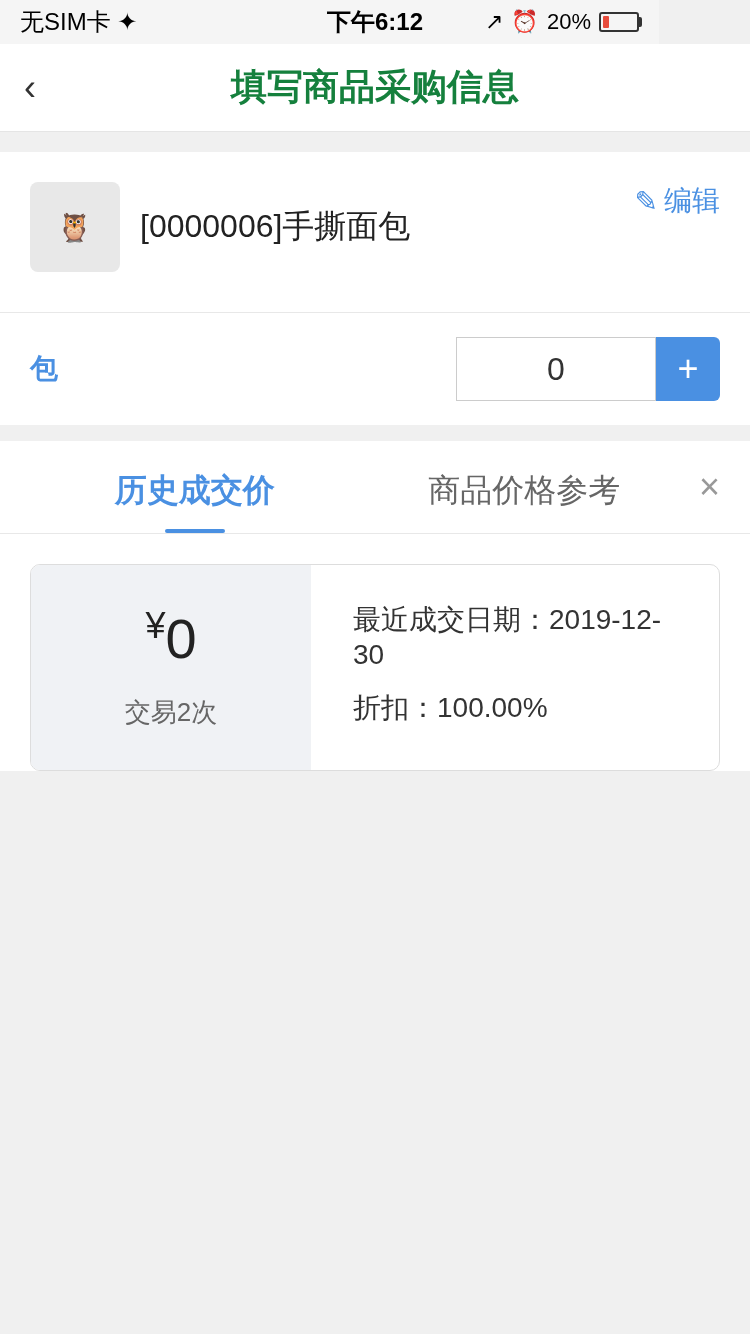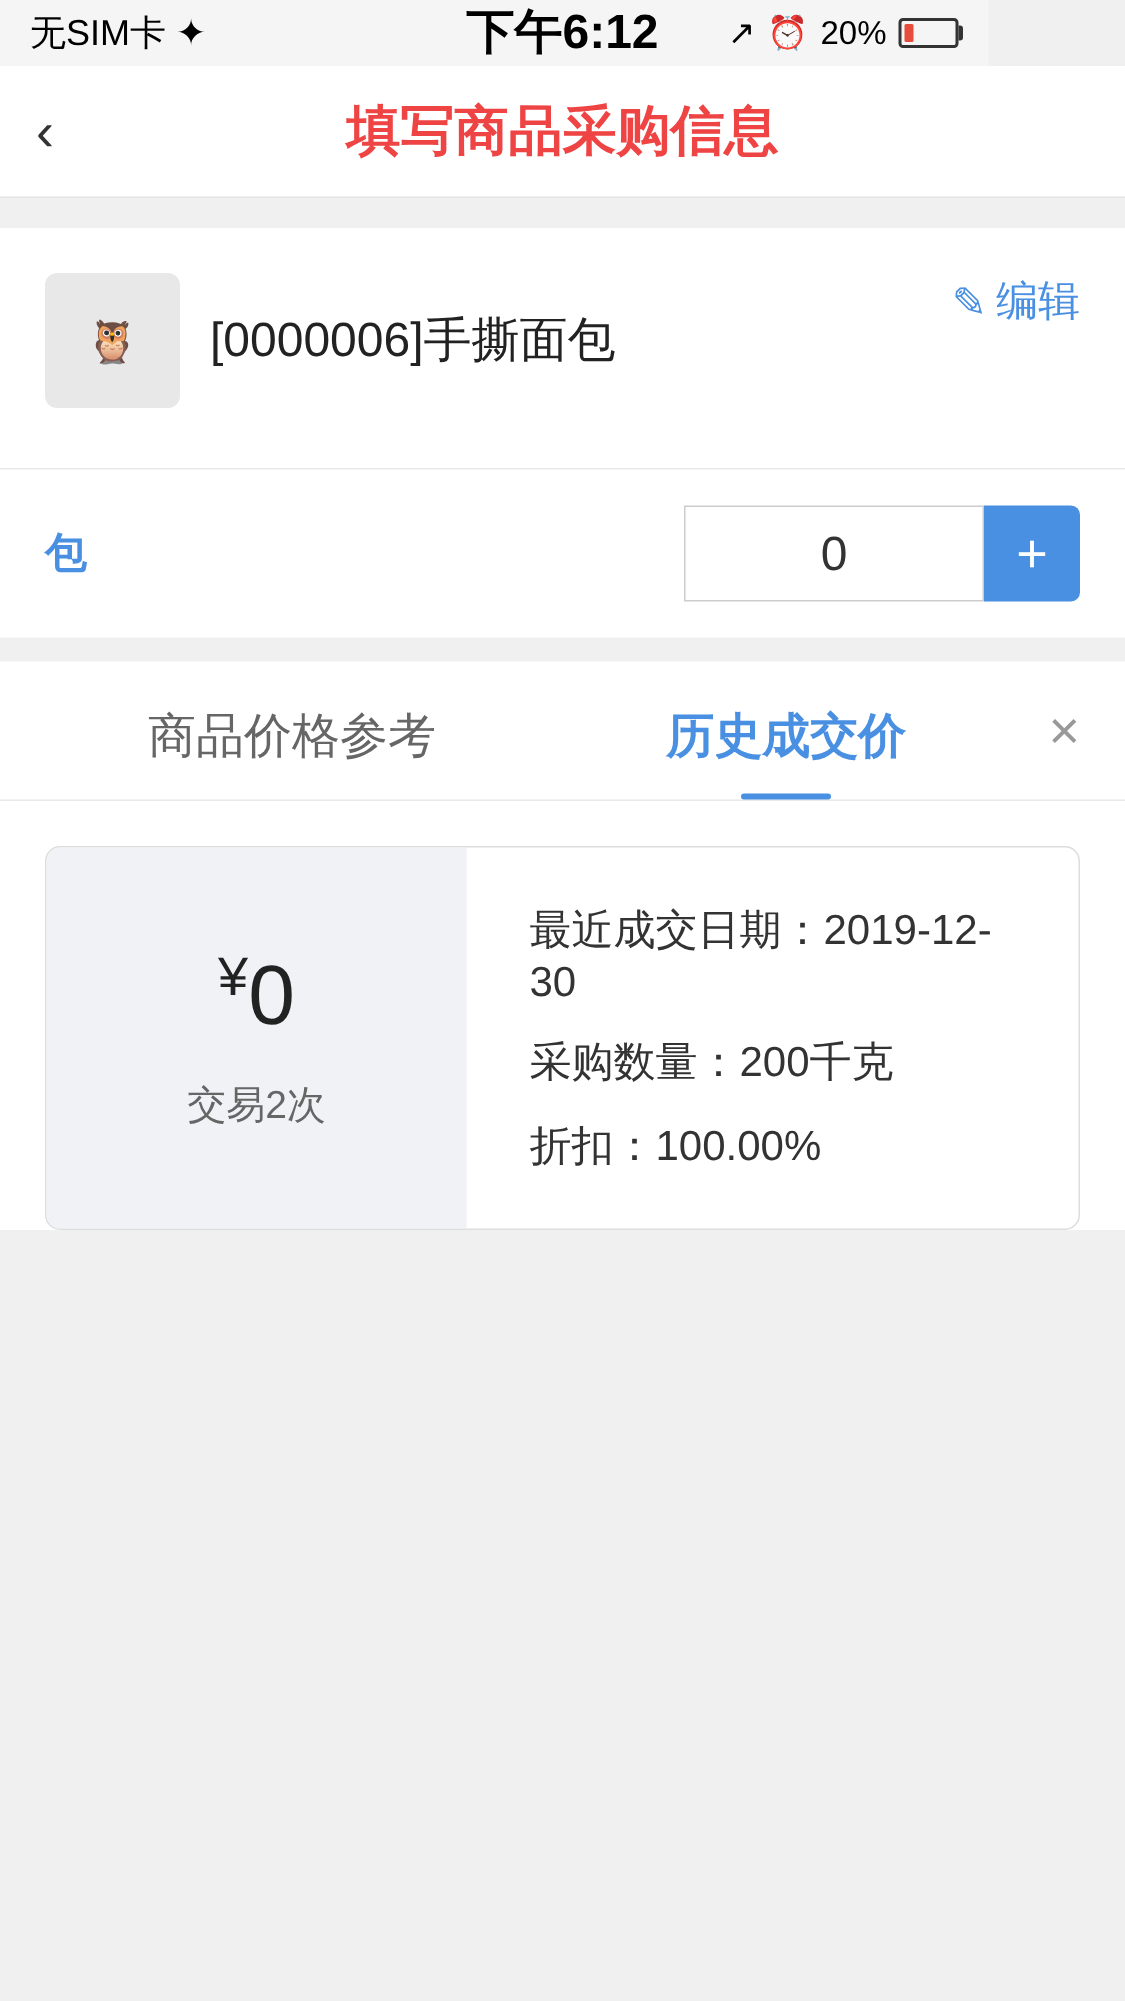--- a/index.html
+++ b/index.html
@@ -24,21 +24,21 @@
       font-size: 26px;
       font-weight: 500;
     }
     .status-left {
       display: flex;
       align-items: center;
       gap: 8px;
       font-size: 24px;
     }
     .status-center {
-      font-size: 32px;
+      font-size: 24px;
       font-weight: 600;
       position: absolute;
       left: 50%;
       transform: translateX(-50%);
     }
     .status-right {
       display: flex;
       align-items: center;
       gap: 8px;
       font-size: 22px;
@@ -90,21 +90,21 @@
     .nav-back {
       position: absolute;
       left: 24px;
       font-size: 36px;
       color: #333;
       cursor: pointer;
     }
     .nav-title {
       font-size: 36px;
       font-weight: 600;
-      color: #ef4444;
+      color: #15803d;
     }
 
     
     .product-card {
       background: #ffffff;
       margin-top: 20px;
       padding: 30px 30px 20px 30px;
     }
     .product-header {
       display: flex;
@@ -368,44 +368,41 @@
     <span class="unit-icon">包</span>
   </div>
   <div class="quantity-input-group">
     <input class="quantity-input" type="text" value="0" style="">
     <button class="quantity-plus">+</button>
   </div>
 </div>
 
 <div class="tab-section">
   <div class="tab-header">
-    <div class="tab-item inactive">
-      <span>商品价格参考</span>
-    </div>
     <div class="tab-item active">
       <span>历史成交价</span>
       <div class="tab-underline"></div>
+    </div>
+    <div class="tab-item inactive">
+      <span>商品价格参考</span>
     </div>
     <span class="tab-close">×</span>
   </div>
 
   <div class="price-card">
     <div class="price-card-left">
       <div class="price-amount">
         <span class="price-currency">¥</span><span>0</span>
       </div>
       <div class="price-trades">交易2次</div>
     </div>
     <div class="price-card-right">
       <div class="price-detail-item">
         <span>最近成交日期：</span><span>2019-12-30</span>
       </div>
       <div class="price-detail-item">
-        <span>采购数量：</span><span>200千克</span>
-      </div>
-      <div class="price-detail-item">
         <span>折扣：</span><span>100.00%</span>
       </div>
     </div>
   </div>
 </div>
 
 <div class="content-area"></div>
 
 </body></html>

